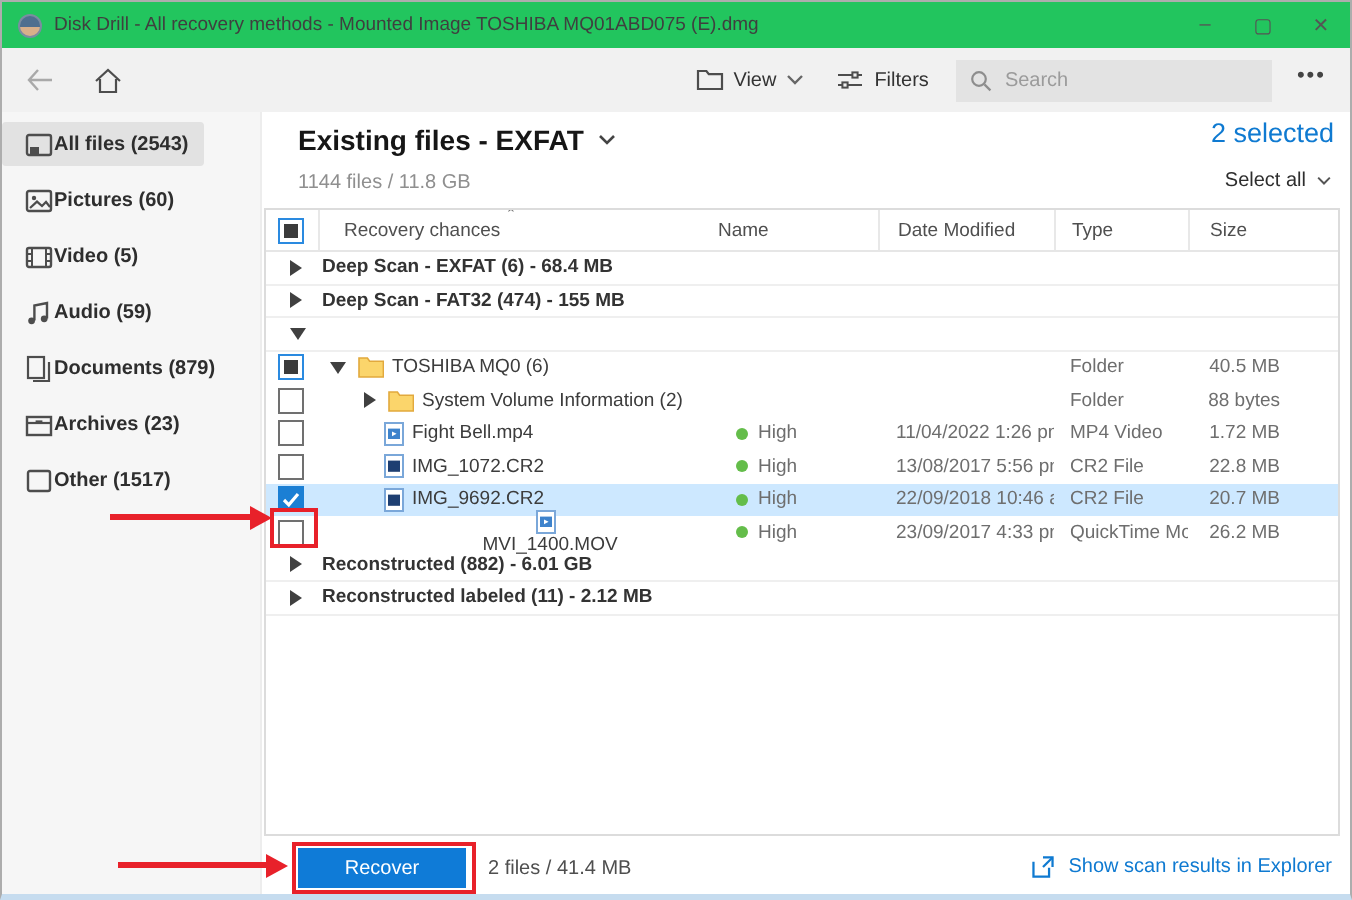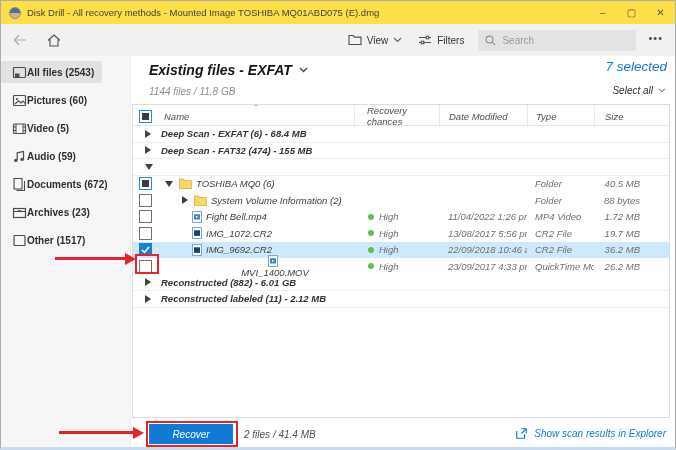--- a/index.html
+++ b/index.html
@@ -2,21 +2,21 @@
 <html><head>
 <meta charset="utf-8">
 <style>
   * { margin:0; padding:0; box-sizing:border-box; }
   html,body { background:#ddd; }
   body { font-family:"Liberation Sans", sans-serif; -webkit-font-smoothing:antialiased; }
   .window { position:relative; width:676px; height:450px; background:#fff; border:1px solid #adadad;
             border-bottom:3px solid #c6dcef; overflow:hidden; margin:0 auto; }
 
   
-  .titlebar { position:absolute; top:0; left:0; right:0; height:23px; background:#fde047;
+  .titlebar { position:absolute; top:0; left:0; right:0; height:23px; background:#22c55e;
               display:flex; align-items:center; }
   .app-logo { width:12px; height:12px; border-radius:50%; margin:0 6px 0 8px;
               background:linear-gradient(180deg,#4f6f8f 0 54%, #d8b08a 54% 100%);
               border:1px solid #7a8da0; }
   .title-text { font-size:9.5px; color:#3f3f3f; flex:1 1 auto; white-space:nowrap; overflow:hidden; }
   .win-controls { display:flex; height:100%; }
   .win-btn { width:29px; height:100%; display:flex; align-items:center; justify-content:center;
              font-size:10px; color:#555; }
 
   
@@ -35,21 +35,21 @@
 
   
   .sidebar { position:absolute; top:55px; left:0; width:130px; bottom:0; background:#f6f6f6;
              border-right:1px solid #ededed; padding-top:5px; }
   .side-item { display:flex; align-items:center; height:22px; margin:0 0 6px 0; padding-left:11px; gap:0; }
   .side-item.sel { background:#e2e2e2; width:101px; border-radius:2px; }
   .sicon { width:15px; height:15px; display:flex; align-items:center; justify-content:center; }
   .slabel { font-size:10px; font-weight:700; color:#2e2e2e; white-space:nowrap; }
 
   
-  .main { position:absolute; top:55px; left:130px; width:546px; bottom:16px; background:#fff;font-style:italic; }
+  .main { position:absolute; top:55px; left:130px; width:546px; bottom:16px; background:#fff; }
   .main-title { position:absolute; top:6px; left:18px; font-size:14px; font-weight:700; color:#161616;
                 display:flex; align-items:center; gap:7px; }
   .main-sub { position:absolute; top:30px; left:18px; font-size:10px; color:#8f8f8f; }
   .sel-count { position:absolute; top:3px; right:10px; font-size:13.5px; color:#0f7ad1; }
   .select-all { position:absolute; top:29px; right:10px; font-size:10px; color:#2e2e2e;
                 display:flex; align-items:center; gap:5px; }
 
   
   .panel { position:absolute; top:48px; left:1px; width:538px; height:314px;
            border:1px solid #dcdcdc; background:#fff; overflow:hidden; }
@@ -193,21 +193,21 @@
           </span>
           <span class="slabel">Audio (59)</span>
         </div>
         <div class="side-item">
           <span class="sicon">
             <svg width="15" height="15" viewBox="0 0 15 15">
               <rect x="2" y="1.5" width="8" height="10.5" stroke="#4d4d4d" fill="none" stroke-width="1.1"></rect>
               <path d="M4.5 13.5 H12.5 V4" stroke="#4d4d4d" fill="none" stroke-width="1.1"></path>
             </svg>
           </span>
-          <span class="slabel">Documents (672)</span>
+          <span class="slabel">Documents (879)</span>
         </div>
         <div class="side-item">
           <span class="sicon">
             <svg width="15" height="15" viewBox="0 0 15 15">
               <rect x="1.5" y="3.5" width="12" height="9" stroke="#4d4d4d" fill="none" stroke-width="1.2"></rect>
               <path d="M1.5 6.5 H13.5" stroke="#4d4d4d" stroke-width="1.1"></path>
               <rect x="5.8" y="5.2" width="3.4" height="1.8" fill="#4d4d4d"></rect>
             </svg>
           </span>
           <span class="slabel">Archives (23)</span>
@@ -226,38 +226,38 @@
   <div class="main">
     <div class="main-title">
       <span>Existing files - EXFAT</span>
       <span class="chev">
         <svg width="9" height="6" viewBox="0 0 9 6">
             <path d="M1 1 L4.5 4.5 L8 1" stroke="#444" stroke-width="1.3" fill="none"></path>
           </svg>
       </span>
     </div>
     <div class="main-sub">1144 files / 11.8 GB</div>
-    <div class="sel-count">7 selected</div>
+    <div class="sel-count">2 selected</div>
     <div class="select-all">
       <span>Select all</span>
       <span class="chev">
         <svg width="8" height="5" viewBox="0 0 9 6">
             <path d="M1 1 L4.5 4.5 L8 1" stroke="#555" stroke-width="1.2" fill="none"></path>
           </svg>
       </span>
     </div>
 
     <div class="panel">
       <div class="thead">
         <span class="sort-caret">ˆ</span>
       <div class="hc">
             <span class="cb indet"></span>
           </div>
+          <div class="hc b" style="padding-left: 12px;">Recovery chances</div>
           <div class="hc" style="padding-left: 5px;">Name</div>
-          <div class="hc b" style="padding-left: 12px;">Recovery chances</div>
           <div class="hc b" style="padding-left: 9px;">Date Modified</div>
           <div class="hc b" style="padding-left: 8px;">Type</div>
           <div class="hc b" style="padding-left: 10px;">Size</div>
         </div>
       <div class="tbody">
           <div class="trow group">
             <div class="gcell">
               <span class="tri-r"></span>
               <span>Deep Scan - EXFAT (6) - 68.4 MB</span>
             </div>
@@ -343,21 +343,21 @@
                 </svg>
               </span>
               <span class="nm">IMG_1072.CR2</span>
             </div>
             <div class="cell" style="padding-left: 14px;">
               <span class="dot"></span>
               <span class="chtxt">High</span>
             </div>
             <div class="cell gray" style="padding-left: 9px;">13/08/2017 5:56 pm</div>
             <div class="cell gray" style="padding-left: 8px;">CR2 File</div>
-            <div class="cell size">19.7 MB</div>
+            <div class="cell size">22.8 MB</div>
           </div>
           <div class="trow selrow">
             <div class="cell">
               <span class="cb checked">
                 <svg width="9" height="8" viewBox="0 0 9 8">
                   <path d="M1 4 L3.4 6.4 L8 1" stroke="#fff" stroke-width="1.6" fill="none"></path>
                 </svg>
               </span>
             </div>
             <div class="cell name" style="padding-left: 33px;">
@@ -368,21 +368,21 @@
                 </svg>
               </span>
               <span class="nm">IMG_9692.CR2</span>
             </div>
             <div class="cell" style="padding-left: 14px;">
               <span class="dot"></span>
               <span class="chtxt">High</span>
             </div>
             <div class="cell gray" style="padding-left: 9px;">22/09/2018 10:46 am</div>
             <div class="cell gray" style="padding-left: 8px;">CR2 File</div>
-            <div class="cell size">36.2 MB</div>
+            <div class="cell size">20.7 MB</div>
           </div>
           <div class="trow">
             <div class="cell">
               <span class="cb "></span>
             </div>
             <div class="cell name" style="padding-left: 33px; flex-direction: column;">
               <span>
                 <svg width="10" height="12" viewBox="0 0 10 12">
                   <rect x="0.5" y="0.5" width="9" height="11" fill="#fff" stroke="#7aa7d9"></rect>
                   <rect x="2" y="3.3" width="6" height="5.2" fill="#3e83cc"></rect>

